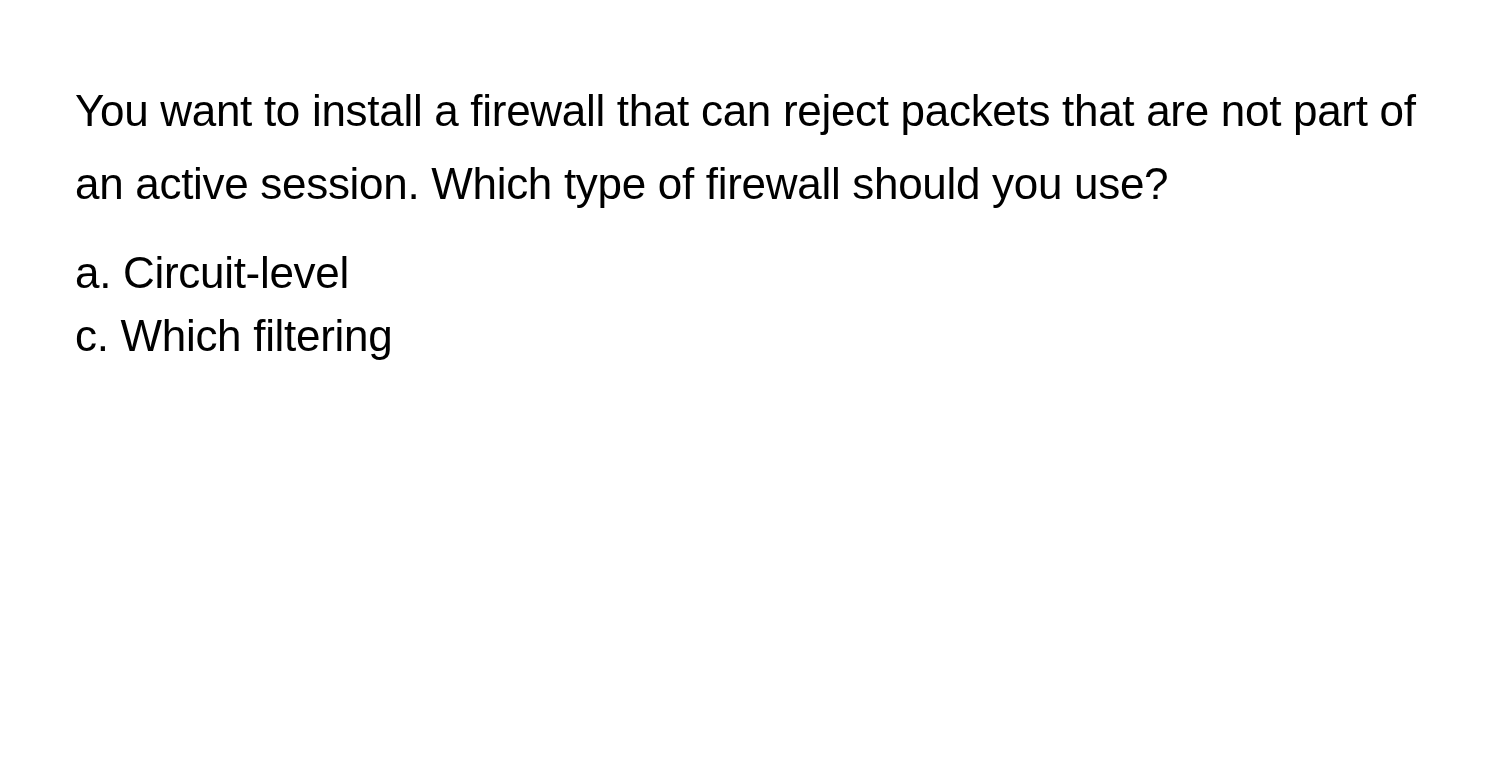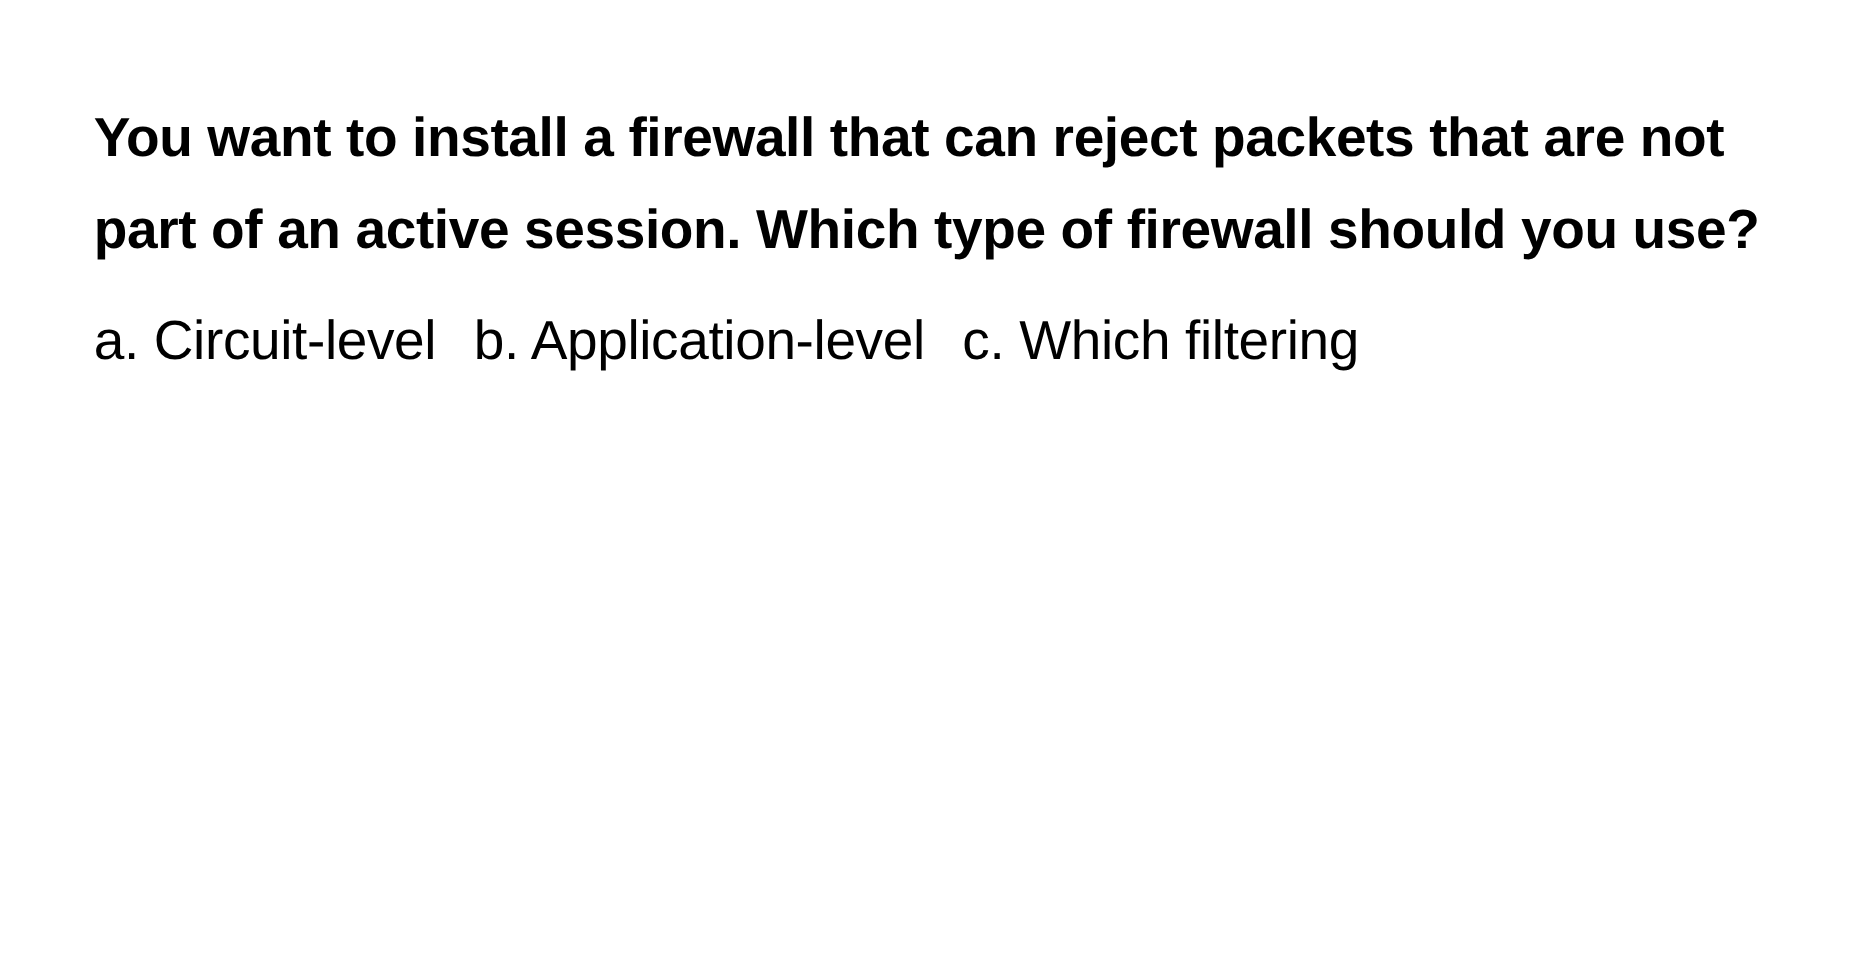--- a/index.html
+++ b/index.html
@@ -11,37 +11,37 @@
       width: 1500px;
       height: 776px;
       background: #ffffff;
       font-family: -apple-system, BlinkMacSystemFont, "Segoe UI", Helvetica, Arial, sans-serif;
       padding: 75px 75px 0 75px;
       color: #000000;
     }
     .question-text {
       font-size: 44px;
       line-height: 1.65;
-      font-weight: 700;
+      font-weight: 400;
       margin-bottom: 24px;
       letter-spacing: -0.3px;
     }
     .options {
       display: flex;
-      gap: 30px;
+      flex-direction: column;
+      gap: 6px;
     }
     .option {
       font-size: 44px;
       line-height: 1.3;
       font-weight: 400;
       letter-spacing: -0.3px;
     }
   </style>
 </head>
 <body>
 
 <div class="question-text">You want to install a firewall that can reject packets that are not part of an active session. Which type of firewall should you use?</div>
 
 <div class="options">
   <div class="option">a. Circuit-level</div>
-  <div class="option">b. Application-level</div>
   <div class="option">c. Which filtering</div>
 </div>
 
 </body></html>

